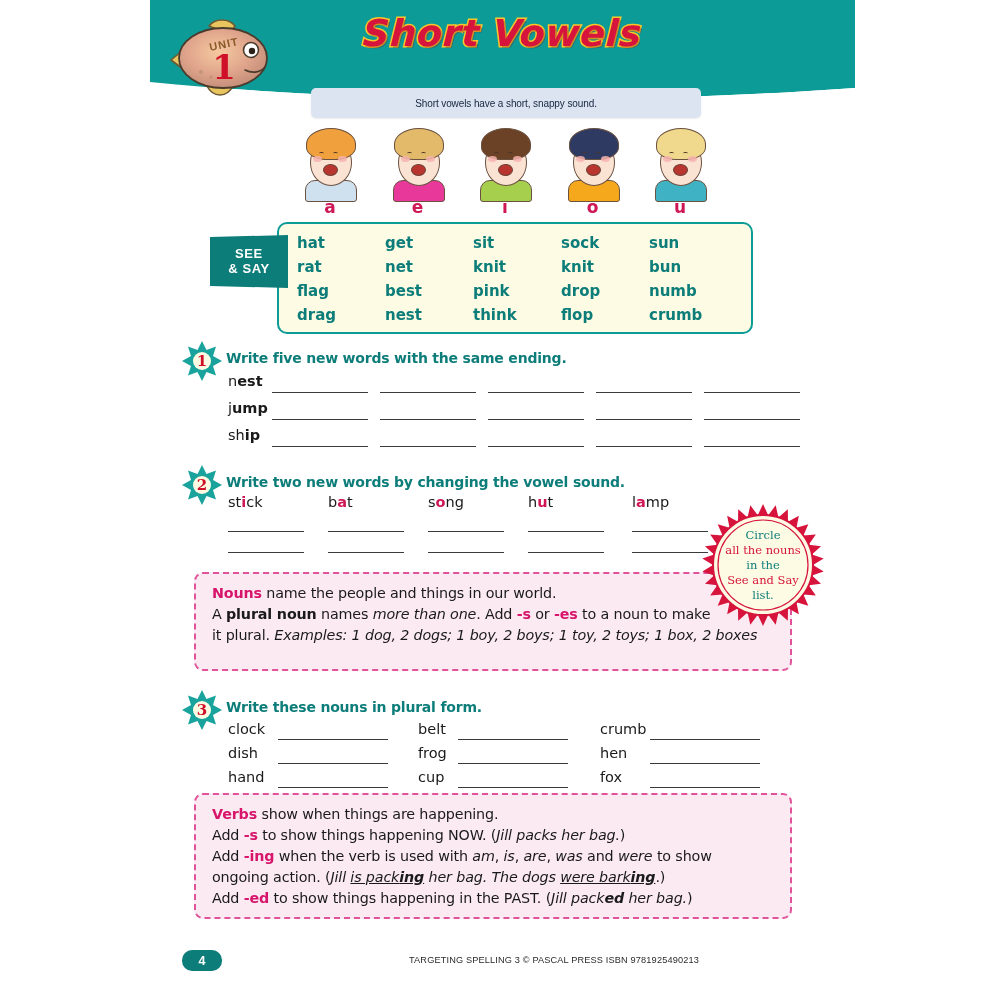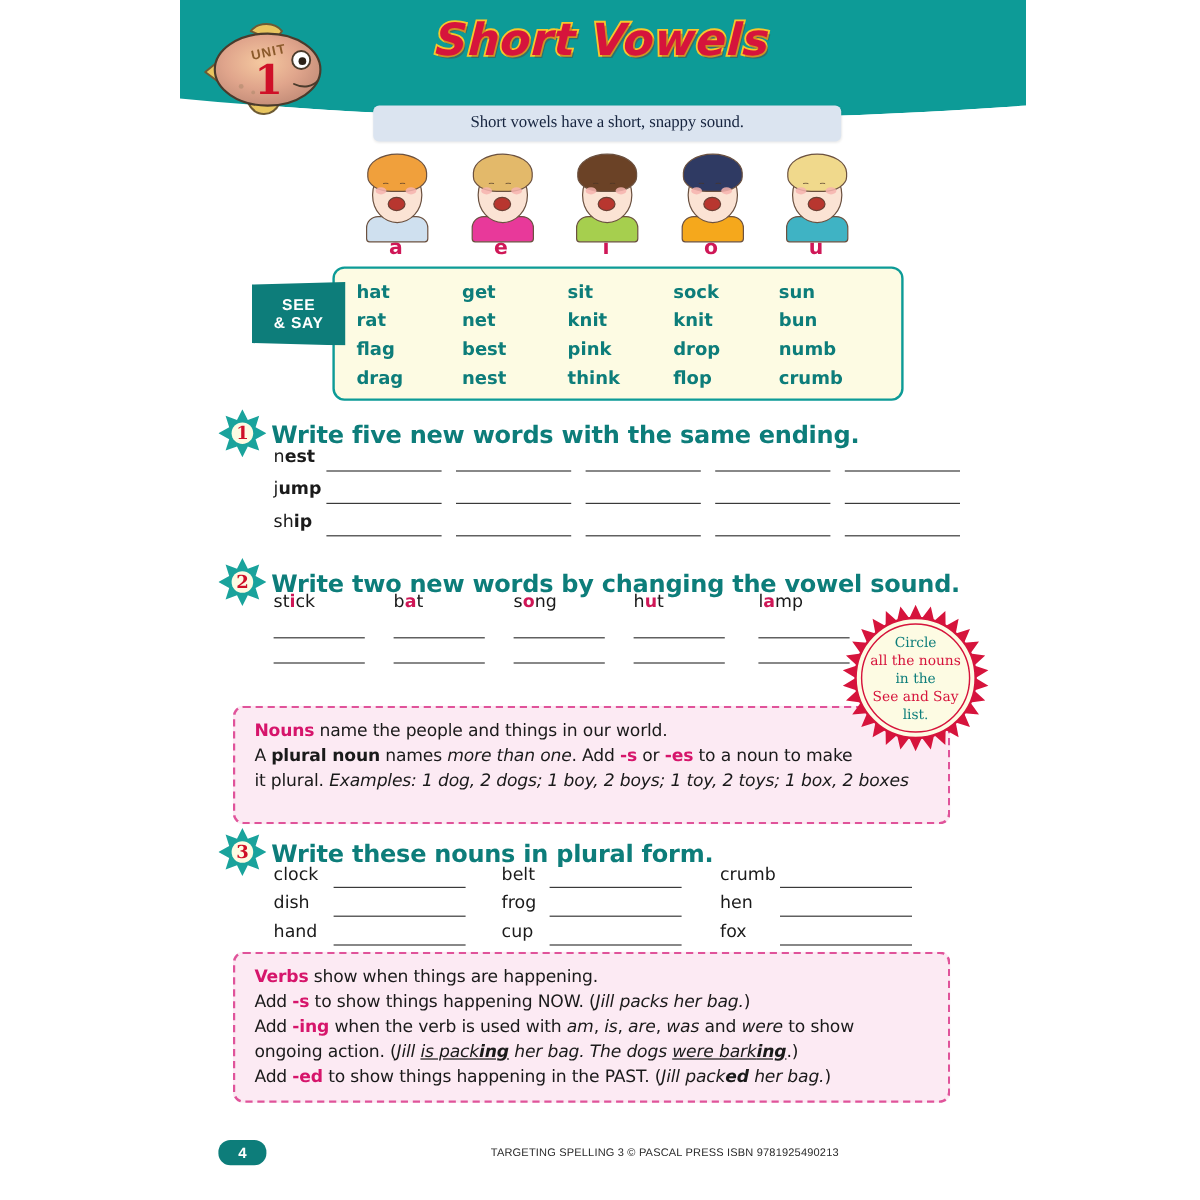--- a/index.html
+++ b/index.html
@@ -89,22 +89,22 @@
   .subtitle-band {
     position: absolute;
     left: 311px; top: 88px;
     width: 390px; height: 30px;
     background: #dbe4f0;
     border-radius: 5px;
     display: flex; align-items: center; justify-content: center;
     box-shadow: 0 1px 2px rgba(0,0,0,0.08);
   }
   .subtitle-band .txt {
-    font-family: Liberation Serif, serif;
-    font-size: 14px;
+    font-family: Liberation Sans, sans-serif;
+    font-size: 10px;
     color: #16243f;
     letter-spacing: -0.1px;
   }
   
   .faces {
     position: absolute;
     left: 295px; top: 128px;
     width: 420px; height: 92px;
     display: flex;
     justify-content: space-between;
@@ -208,21 +208,21 @@
     position: absolute;
     left: 0; top: 0; width: 40px; height: 40px;
     display: flex; align-items: center; justify-content: center;
     font-family: "DejaVu Serif", serif;
     font-size: 15px; font-weight: bold;
     color: #cf1028;
   }
   .ex-head {
     position: absolute;
     font-family: "DejaVu Sans", sans-serif;
-    font-size: 20px;
+    font-size: 14px;
     font-weight: bold;
     color: #0d7d7a;
     letter-spacing: -0.2px;
   }
   .word-label {
     position: absolute;
     font-family: "DejaVu Sans", sans-serif;
     font-size: 14.5px;
     color: #1a1a1a;
   }
@@ -488,21 +488,21 @@
       <div class="rule" style="left: 428px; top: 531px; width: 76px;"></div>
       <div class="rule" style="left: 528px; top: 531px; width: 76px;"></div>
       <div class="rule" style="left: 632px; top: 531px; width: 76px;"></div>
       <div class="rule" style="left: 228px; top: 552px; width: 76px;"></div>
       <div class="rule" style="left: 328px; top: 552px; width: 76px;"></div>
       <div class="rule" style="left: 428px; top: 552px; width: 76px;"></div>
       <div class="rule" style="left: 528px; top: 552px; width: 76px;"></div>
       <div class="rule" style="left: 632px; top: 552px; width: 76px;"></div>
     </div>
 
-  <div class="infobox" style="left:194px; top:588px; width:598px; height:99px;">
+  <div class="infobox" style="left:194px; top:572px; width:598px; height:99px;">
     <div class="infobox-inner">
       <p><span class="kw">Nouns</span><span> name the people and things in our world.</span></p>
       <p><span>A </span><span class="bd">plural noun</span><span> names </span><span class="it">more than one</span><span>. Add </span><span class="kw">-s</span><span> or </span><span class="kw">-es</span><span> to a noun to make</span></p>
       <p><span>it plural. </span><span class="it">Examples: 1 dog, 2 dogs; 1 boy, 2 boys; 1 toy, 2 toys; 1 box, 2 boxes</span></p>
     </div>
   </div>
 
   <div class="burst">
     <svg width="122" height="122" viewBox="0 0 122 122" id="burst-svg">
         <path d="M111.00,61.00 L121.67,67.38 L109.91,71.40 L109.91,71.40 L119.01,79.85 L106.68,81.34 L106.68,81.34 L113.83,91.50 L101.45,90.39 L101.45,90.39 L106.33,101.82 L94.46,98.16 L94.46,98.16 L96.85,110.35 L86.00,104.30 L86.00,104.30 L85.81,116.73 L76.45,108.55 L76.45,108.55 L73.68,120.67 L66.23,110.73 L66.23,110.73 L61.00,122.00 L55.77,110.73 L55.77,110.73 L48.32,120.67 L45.55,108.55 L45.55,108.55 L36.19,116.73 L36.00,104.30 L36.00,104.30 L25.15,110.35 L27.54,98.16 L27.54,98.16 L15.67,101.82 L20.55,90.39 L20.55,90.39 L8.17,91.50 L15.32,81.34 L15.32,81.34 L2.99,79.85 L12.09,71.40 L12.09,71.40 L0.33,67.38 L11.00,61.00 L11.00,61.00 L0.33,54.62 L12.09,50.60 L12.09,50.60 L2.99,42.15 L15.32,40.66 L15.32,40.66 L8.17,30.50 L20.55,31.61 L20.55,31.61 L15.67,20.18 L27.54,23.84 L27.54,23.84 L25.15,11.65 L36.00,17.70 L36.00,17.70 L36.19,5.27 L45.55,13.45 L45.55,13.45 L48.32,1.33 L55.77,11.27 L55.77,11.27 L61.00,0.00 L66.23,11.27 L66.23,11.27 L73.68,1.33 L76.45,13.45 L76.45,13.45 L85.81,5.27 L86.00,17.70 L86.00,17.70 L96.85,11.65 L94.46,23.84 L94.46,23.84 L106.33,20.18 L101.45,31.61 L101.45,31.61 L113.83,30.50 L106.68,40.66 L106.68,40.66 L119.01,42.15 L109.91,50.60 L109.91,50.60 L121.67,54.62 L111.00,61.00 Z" fill="#d6143c"></path>

